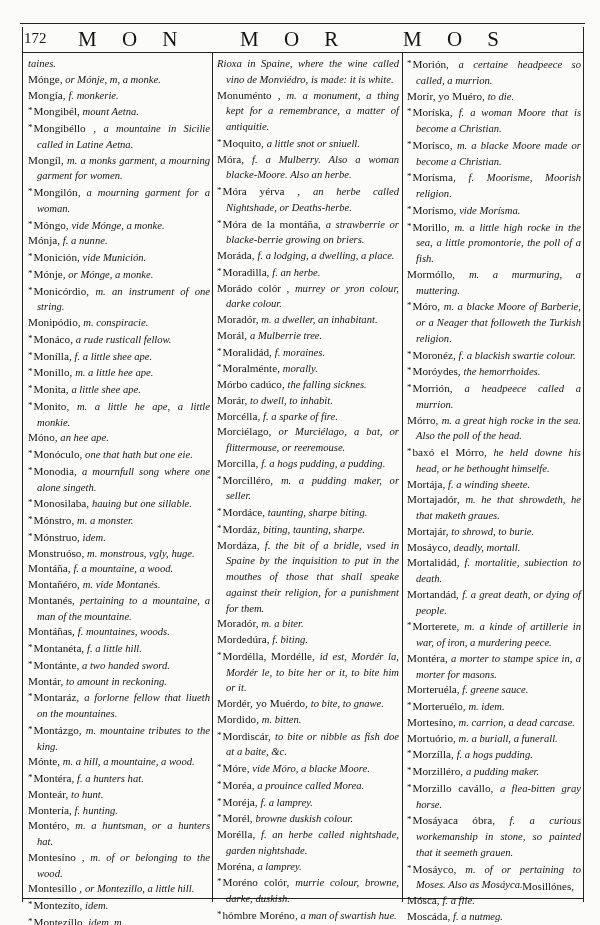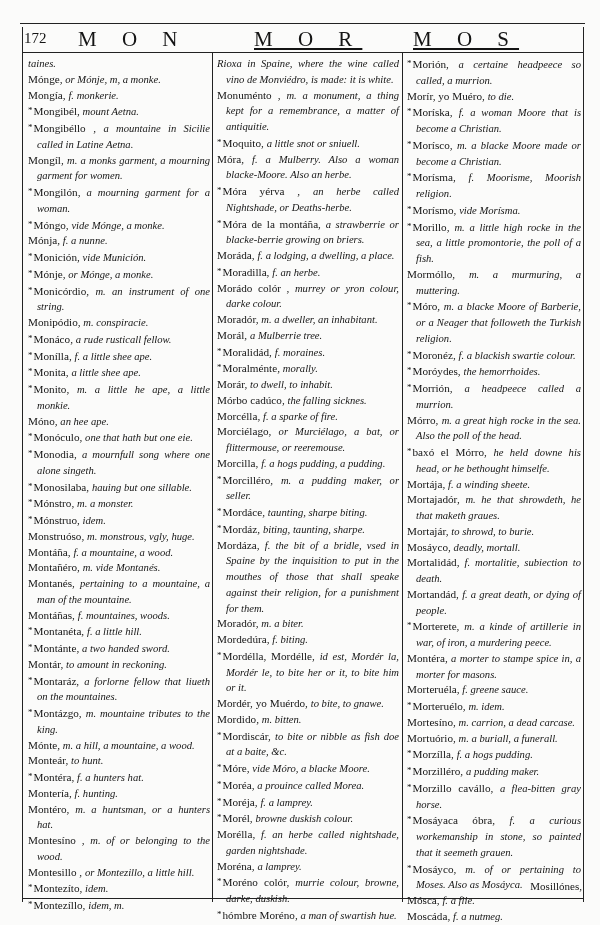--- a/index.html
+++ b/index.html
@@ -3,36 +3,36 @@
 <meta charset="utf-8">
 <style>
   html, body { margin:0; padding:0; background:#fbfbfa; }
   body { width:600px; height:925px; position:relative; overflow:hidden;
          font-family:"Liberation Serif","DejaVu Serif",serif; color:#141414; }
   .page { position:absolute; left:20px; top:20px; width:566px; height:880px; }
   .topline { position:absolute; left:0; top:3px; width:565px; height:0; border-top:1.5px solid #222; }
   .header { position:absolute; left:0; top:7px; width:566px; height:24px; }
   .pno { position:absolute; left:4px; top:3px; font-size:15px; }
   .run { position:absolute; top:0; font-size:21px; letter-spacing:10px; }
-  .run.r1 { left:58px; } .run.r2 { left:234px;text-decoration:underline; } .run.r3 { left:393px;text-decoration:underline; }
+  .run.r1 { left:58px; } .run.r2 { left:220px; } .run.r3 { left:383px; }
   .headrule { position:absolute; left:2px; top:32px; width:562px; border-top:1.2px solid #222; }
   .frame-l { position:absolute; left:2px; top:7px; height:875px; border-left:1.2px solid #222; }
   .frame-r { position:absolute; left:563px; top:7px; height:875px; border-left:1.2px solid #222; }
   .colrule { position:absolute; top:33px; height:849px; border-left:1.2px solid #222; }
   .colrule.a { left:192px; } .colrule.b { left:382px; }
   .bottom { position:absolute; left:2px; top:878px; width:562px; border-top:1.5px solid #222; }
   .col { position:absolute; top:36px; font-size:11.2px; line-height:14.75px; }
   .col.c1 { left:8px; width:182px; }
   .col.c2 { left:197px; width:182px; }
   .col.c3 { left:387px; width:174px; }
   .entry { text-indent:-9px; padding-left:9px; margin:0; text-align:justify; }
   .entry .hw { font-style:normal; }
   .entry .def { font-style:italic; font-size:10.6px; }
   .star { font-size:9px; vertical-align:2px; margin-right:1px; }
-  .catch { position:absolute; right:4px; top:860px; font-size:11px; }
+  .catch { position:absolute; right:12px; top:860px; font-size:11px; }
 </style>
 </head>
 <body>
 
 <div class="page">
   <div class="topline"></div>
   <div class="frame-l"></div>
   <div class="frame-r"></div>
   <div class="header">
     <span class="pno">172</span>
@@ -53,41 +53,42 @@
       <p class="entry"><span class="hw">Mongíl, </span><span class="def">m. a monks garment, a mourning garment for women.</span></p>
       <p class="entry"><span class="star">*</span><span class="hw">Mongilón, </span><span class="def">a mourning garment for a woman.</span></p>
       <p class="entry"><span class="star">*</span><span class="hw">Móngo, </span><span class="def">vide Mónge, a monke.</span></p>
       <p class="entry"><span class="hw">Mónja, </span><span class="def">f. a nunne.</span></p>
       <p class="entry"><span class="star">*</span><span class="hw">Monición, </span><span class="def">vide Munición.</span></p>
       <p class="entry"><span class="star">*</span><span class="hw">Mónje, </span><span class="def">or Mónge, a monke.</span></p>
       <p class="entry"><span class="star">*</span><span class="hw">Monicórdio, </span><span class="def">m. an instrument of one string.</span></p>
       <p class="entry"><span class="hw">Monipódio, </span><span class="def">m. conspiracie.</span></p>
       <p class="entry"><span class="star">*</span><span class="hw">Monáco, </span><span class="def">a rude rusticall fellow.</span></p>
       <p class="entry"><span class="star">*</span><span class="hw">Monílla, </span><span class="def">f. a little shee ape.</span></p>
+      <p class="entry"><span class="star">*</span><span class="hw">Monillo, </span><span class="def">m. a little hee ape.</span></p>
       <p class="entry"><span class="star">*</span><span class="hw">Monita, </span><span class="def">a little shee ape.</span></p>
       <p class="entry"><span class="star">*</span><span class="hw">Monito, </span><span class="def">m. a little he ape, a little monkie.</span></p>
       <p class="entry"><span class="hw">Móno, </span><span class="def">an hee ape.</span></p>
       <p class="entry"><span class="star">*</span><span class="hw">Monóculo, </span><span class="def">one that hath but one eie.</span></p>
       <p class="entry"><span class="star">*</span><span class="hw">Monodia, </span><span class="def">a mournfull song where one alone singeth.</span></p>
       <p class="entry"><span class="star">*</span><span class="hw">Monosilaba, </span><span class="def">hauing but one sillable.</span></p>
       <p class="entry"><span class="star">*</span><span class="hw">Mónstro, </span><span class="def">m. a monster.</span></p>
       <p class="entry"><span class="star">*</span><span class="hw">Mónstruo, </span><span class="def">idem.</span></p>
       <p class="entry"><span class="hw">Monstruóso, </span><span class="def">m. monstrous, vgly, huge.</span></p>
       <p class="entry"><span class="hw">Montáña, </span><span class="def">f. a mountaine, a wood.</span></p>
       <p class="entry"><span class="hw">Montañéro, </span><span class="def">m. vide Montanés.</span></p>
       <p class="entry"><span class="hw">Montanés, </span><span class="def">pertaining to a mountaine, a man of the mountaine.</span></p>
       <p class="entry"><span class="hw">Montáñas, </span><span class="def">f. mountaines, woods.</span></p>
       <p class="entry"><span class="star">*</span><span class="hw">Montanéta, </span><span class="def">f. a little hill.</span></p>
       <p class="entry"><span class="star">*</span><span class="hw">Montánte, </span><span class="def">a two handed sword.</span></p>
       <p class="entry"><span class="hw">Montár, </span><span class="def">to amount in reckoning.</span></p>
       <p class="entry"><span class="star">*</span><span class="hw">Montaráz, </span><span class="def">a forlorne fellow that liueth on the mountaines.</span></p>
       <p class="entry"><span class="star">*</span><span class="hw">Montázgo, </span><span class="def">m. mountaine tributes to the king.</span></p>
       <p class="entry"><span class="hw">Mónte, </span><span class="def">m. a hill, a mountaine, a wood.</span></p>
+      <p class="entry"><span class="star">*</span><span class="hw">Montéra, </span><span class="def">f. a hunters hat.</span></p>
       <p class="entry"><span class="hw">Monteár, </span><span class="def">to hunt.</span></p>
-      <p class="entry"><span class="star">*</span><span class="hw">Montéra, </span><span class="def">f. a hunters hat.</span></p>
       <p class="entry"><span class="hw">Montería, </span><span class="def">f. hunting.</span></p>
       <p class="entry"><span class="hw">Montéro, </span><span class="def">m. a huntsman, or a hunters hat.</span></p>
       <p class="entry"><span class="hw">Montesíno , </span><span class="def">m. of or belonging to the wood.</span></p>
       <p class="entry"><span class="hw">Montesillo , </span><span class="def">or Montezillo, a little hill.</span></p>
       <p class="entry"><span class="star">*</span><span class="hw">Montezíto, </span><span class="def">idem.</span></p>
       <p class="entry"><span class="star">*</span><span class="hw">Montezíllo, </span><span class="def">idem, m.</span></p>
     </div>
   <div class="col c2">
       <p class="entry"><span class="hw"></span><span class="def">Rioxa in Spaine, where the wine called vino de Monviédro, is made: it is white.</span></p>
       <p class="entry"><span class="hw">Monuménto , </span><span class="def">m. a monument, a thing kept for a remembrance, a matter of antiquitie.</span></p>
@@ -95,22 +96,22 @@
       <p class="entry"><span class="hw">Móra, </span><span class="def">f. a Mulberry. Also a woman blacke-Moore. Also an herbe.</span></p>
       <p class="entry"><span class="star">*</span><span class="hw">Móra yérva , </span><span class="def">an herbe called Nightshade, or Deaths-herbe.</span></p>
       <p class="entry"><span class="star">*</span><span class="hw">Móra de la montáña, </span><span class="def">a strawberrie or blacke-berrie growing on briers.</span></p>
       <p class="entry"><span class="hw">Moráda, </span><span class="def">f. a lodging, a dwelling, a place.</span></p>
       <p class="entry"><span class="star">*</span><span class="hw">Moradilla, </span><span class="def">f. an herbe.</span></p>
       <p class="entry"><span class="hw">Morádo colór , </span><span class="def">murrey or yron colour, darke colour.</span></p>
       <p class="entry"><span class="hw">Moradór, </span><span class="def">m. a dweller, an inhabitant.</span></p>
       <p class="entry"><span class="hw">Morál, </span><span class="def">a Mulberrie tree.</span></p>
       <p class="entry"><span class="star">*</span><span class="hw">Moralidád, </span><span class="def">f. moraines.</span></p>
       <p class="entry"><span class="star">*</span><span class="hw">Moralménte, </span><span class="def">morally.</span></p>
+      <p class="entry"><span class="hw">Mórbo cadúco, </span><span class="def">the falling sicknes.</span></p>
       <p class="entry"><span class="hw">Morár, </span><span class="def">to dwell, to inhabit.</span></p>
-      <p class="entry"><span class="hw">Mórbo cadúco, </span><span class="def">the falling sicknes.</span></p>
       <p class="entry"><span class="hw">Morcélla, </span><span class="def">f. a sparke of fire.</span></p>
       <p class="entry"><span class="hw">Morciélago, </span><span class="def">or Murciélago, a bat, or flittermouse, or reeremouse.</span></p>
       <p class="entry"><span class="hw">Morcilla, </span><span class="def">f. a hogs pudding, a pudding.</span></p>
       <p class="entry"><span class="star">*</span><span class="hw">Morcilléro, </span><span class="def">m. a pudding maker, or seller.</span></p>
       <p class="entry"><span class="star">*</span><span class="hw">Mordáce, </span><span class="def">taunting, sharpe biting.</span></p>
       <p class="entry"><span class="star">*</span><span class="hw">Mordáz, </span><span class="def">biting, taunting, sharpe.</span></p>
       <p class="entry"><span class="hw">Mordáza, </span><span class="def">f. the bit of a bridle, vsed in Spaine by the inquisition to put in the mouthes of those that shall speake against their religion, for a punishment for them.</span></p>
       <p class="entry"><span class="hw">Moradór, </span><span class="def">m. a biter.</span></p>
       <p class="entry"><span class="hw">Mordedúra, </span><span class="def">f. biting.</span></p>
       <p class="entry"><span class="star">*</span><span class="hw">Mordélla, Mordélle, </span><span class="def">id est, Mordér la, Mordér le, to bite her or it, to bite him or it.</span></p>

